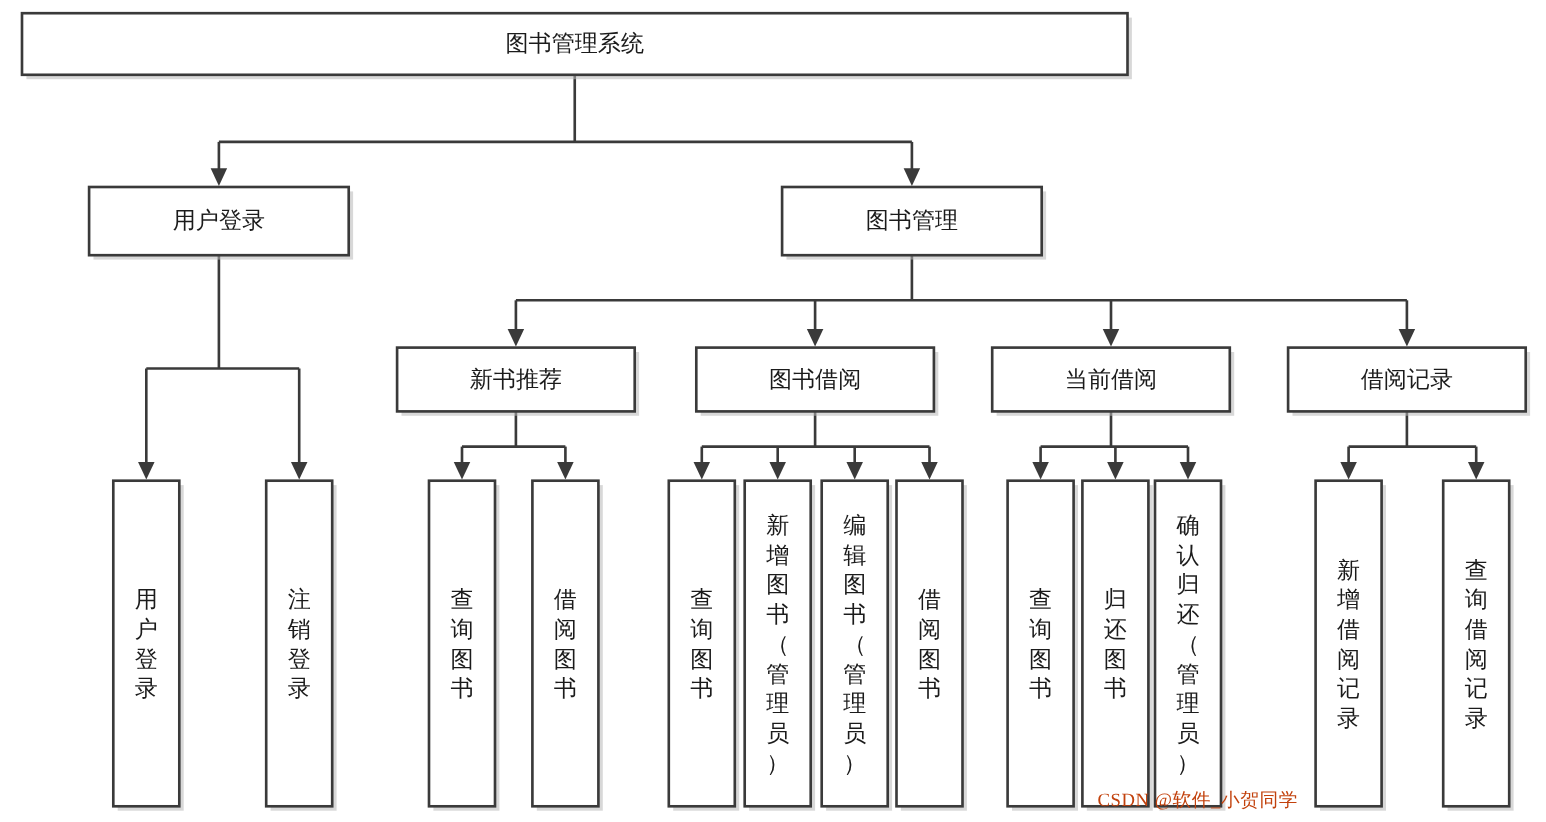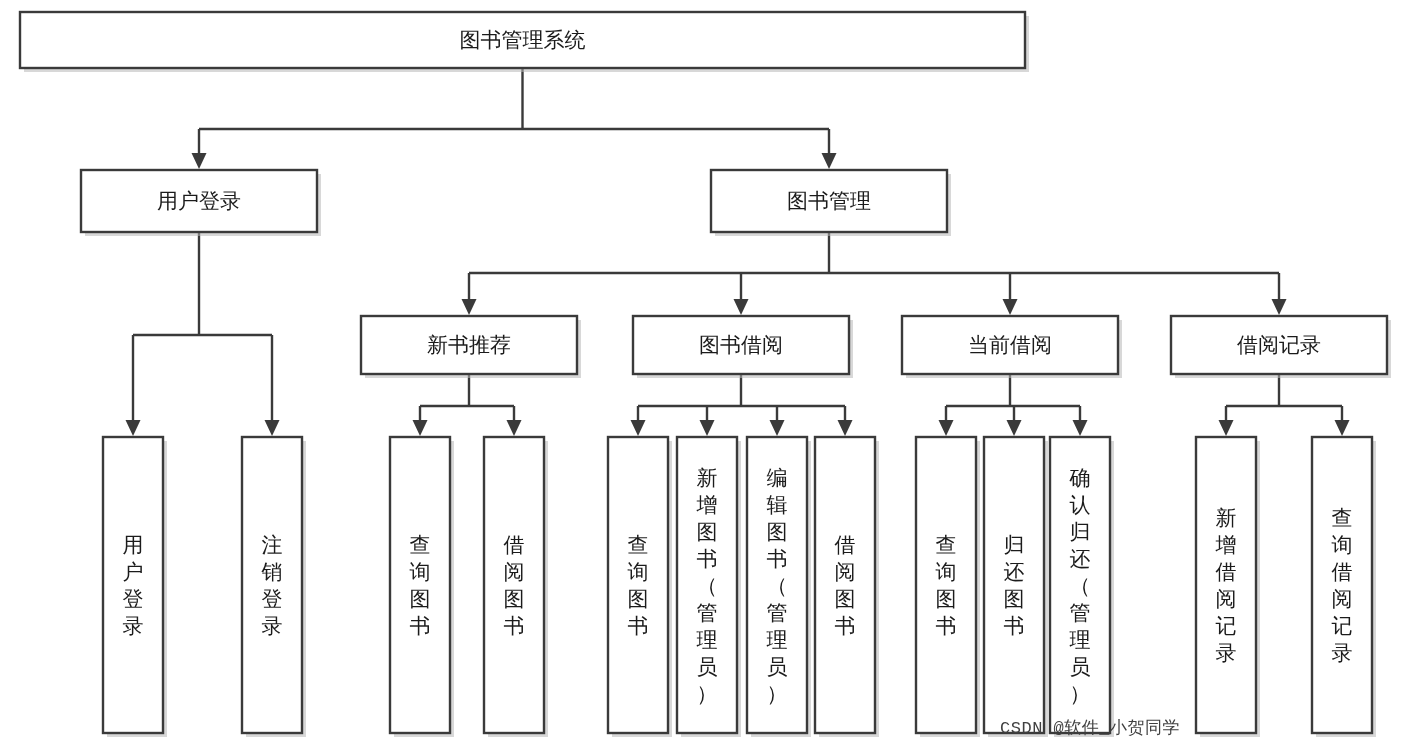--- a/index.html
+++ b/index.html
@@ -57,23 +57,23 @@
   .node-label-v {
     font-family: "Liberation Sans", "DejaVu Sans", sans-serif;
     font-size: 21px;
     fill: #1b1b1b;
     text-anchor: middle;
   }
   .watermark {
     position: absolute;
     right: 14px;
     bottom: 8px;
-    font-family: Liberation Mono, monospace;
+    font-family: Liberation Serif, serif;
     font-size: 17px;
-    color: #404040;
+    color: #c2410c;
     letter-spacing: 0.5px;
     white-space: nowrap;
     user-select: none;
   }
 </style>
 </head>
 <body>
 
 <div id="diagram-root">
 

